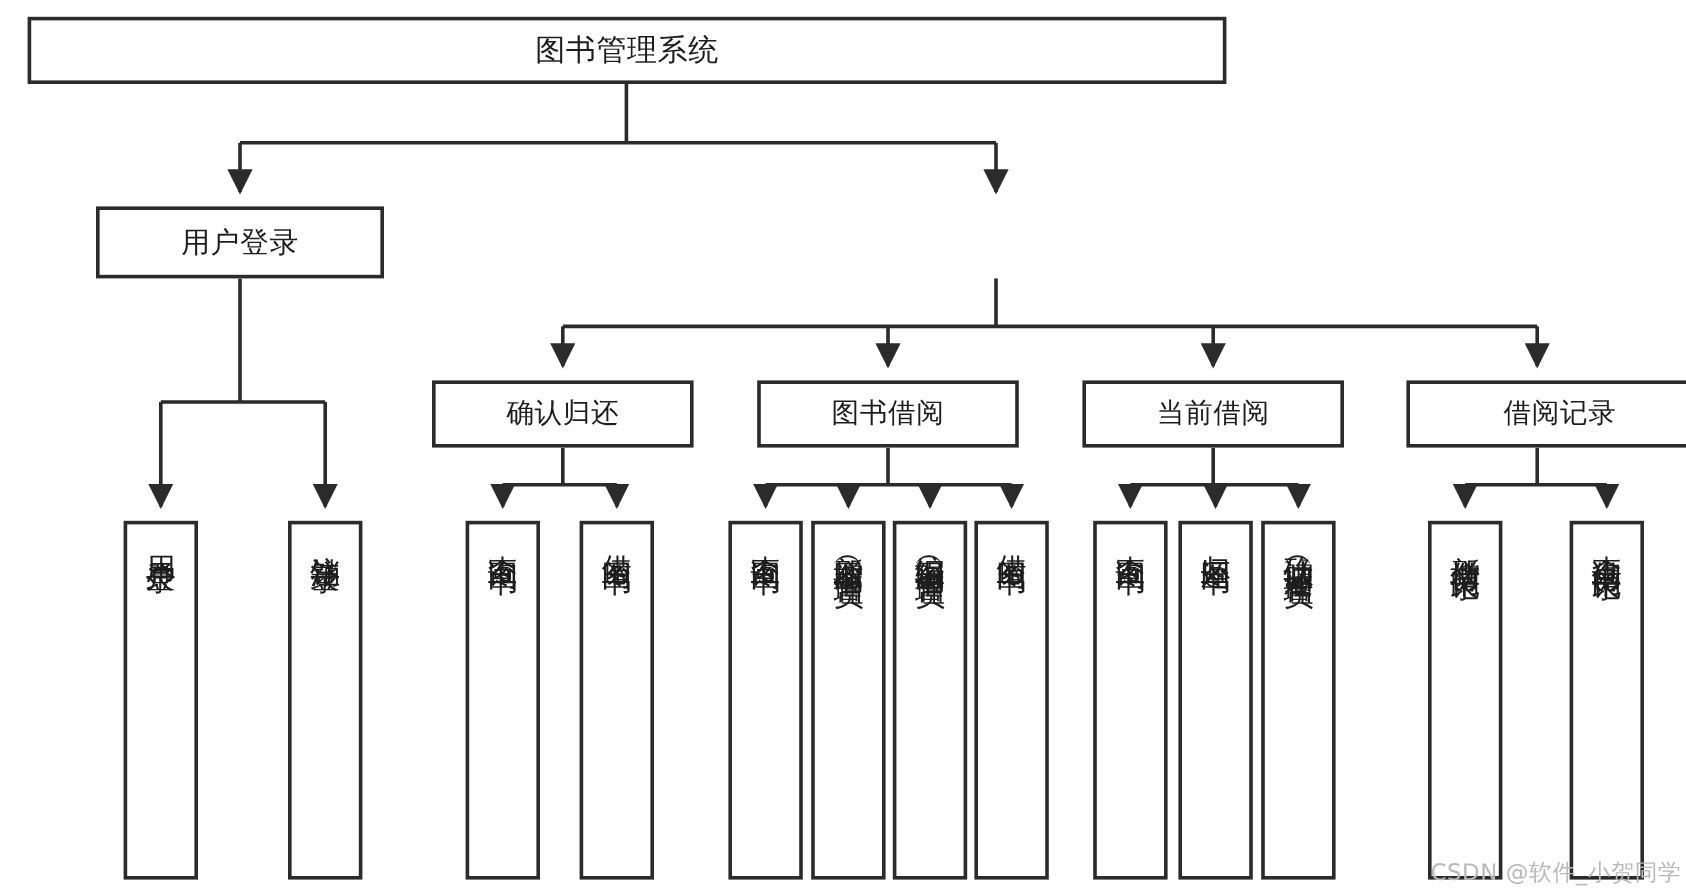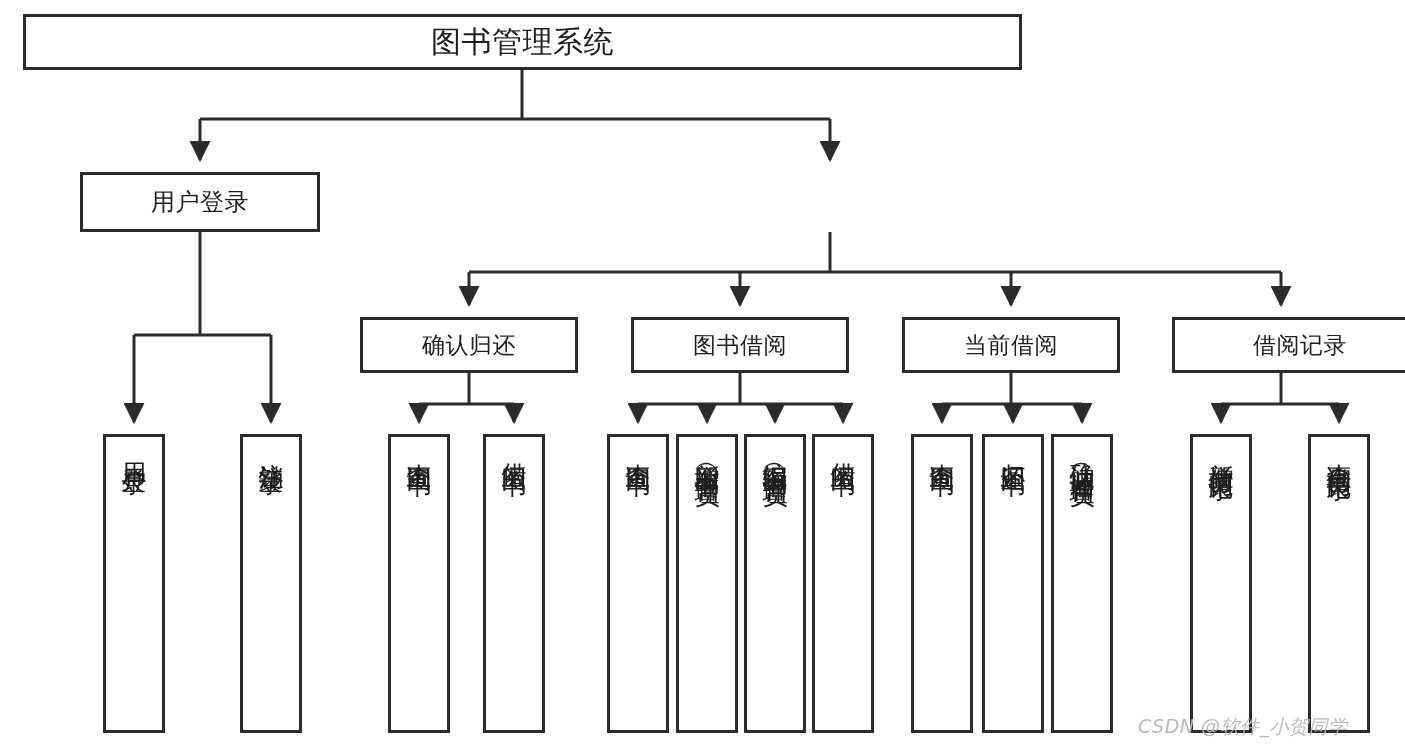--- a/index.html
+++ b/index.html
@@ -34,21 +34,21 @@
     align-items: center;
     justify-content: center;
   }
   .node .label {
     color: #1d1d1d;
     letter-spacing: 0.5px;
     line-height: 1.25;
     text-align: center;
     white-space: nowrap;
   }
-  .node.root .label { font-size: 30px; }
+  .node.root .label { font-size: 25px; }
   .node.l1 .label   { font-size: 24px; }
   .node.l2 .label   { font-size: 23px; }
 
   .node.leaf {
     align-items: flex-start;
     justify-content: center;
     padding-top: 6px;
   }
   .node.leaf .label {
     writing-mode: vertical-rl;
@@ -178,15 +178,15 @@
   <div class="node leaf" style="left:1051px; top:434px; width:62px; height:299px;">
     <span class="label">确认归还（管理员）</span>
   </div>
   <div class="node leaf" style="left:1190px; top:434px; width:62px; height:299px;">
     <span class="label">新增借阅记录</span>
   </div>
   <div class="node leaf" style="left:1308px; top:434px; width:62px; height:299px;">
     <span class="label">查询借阅记录</span>
   </div>
 
-  <div class="watermark" style="left:1138px; top:714px;font-style:italic;">CSDN @软件_小贺同学</div>
+  <div class="watermark" style="left:1192px; top:714px;">CSDN @软件_小贺同学</div>
 
 </div>
 
 </body></html>

